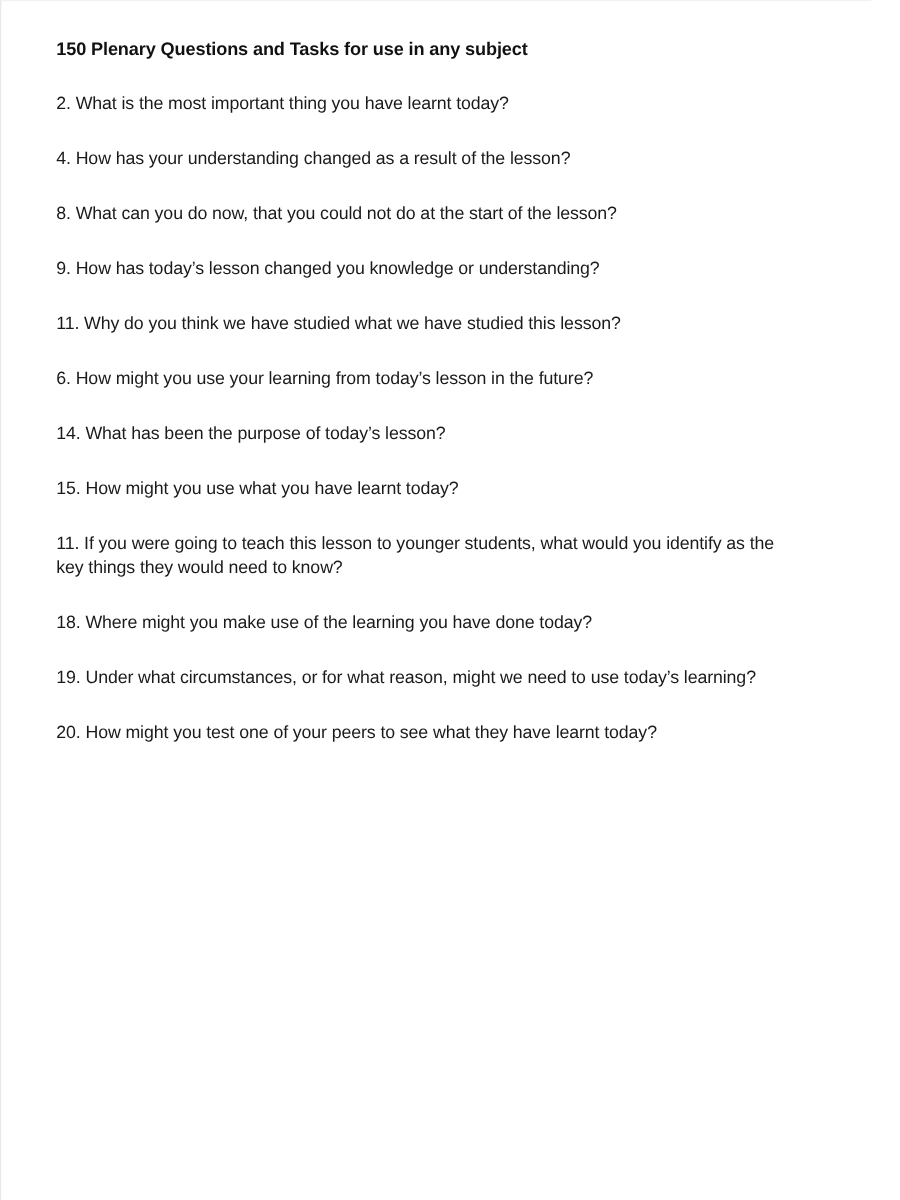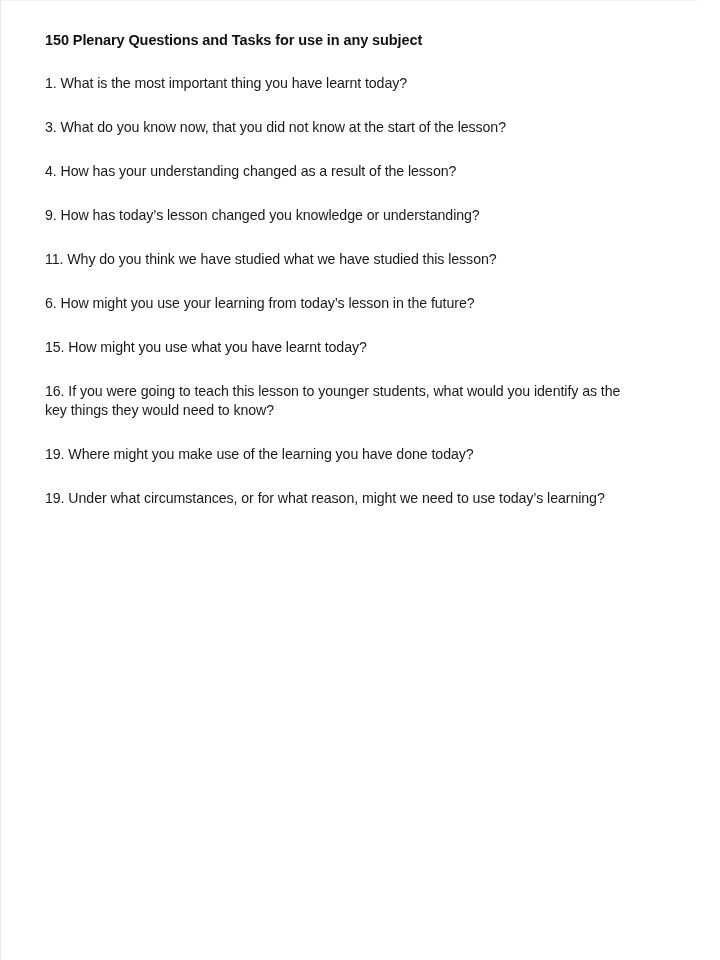--- a/index.html
+++ b/index.html
@@ -47,25 +47,27 @@
   }
 </style>
 </head>
 <body>
 
 <div class="page">
 
   <h1 class="doc-title">150 Plenary Questions and Tasks for use in any subject</h1>
 
   <div class="q-list">
-      <p class="q-item">1. What is the most important thing you have learnt today?</p>
-      <p class="q-item">3. What do you know now, that you did not know at the start of the lesson?</p>
+      <p class="q-item">2. What is the most important thing you have learnt today?</p>
       <p class="q-item">4. How has your understanding changed as a result of the lesson?</p>
+      <p class="q-item">8. What can you do now, that you could not do at the start of the lesson?</p>
       <p class="q-item">9. How has today’s lesson changed you knowledge or understanding?</p>
       <p class="q-item">11. Why do you think we have studied what we have studied this lesson?</p>
       <p class="q-item">6. How might you use your learning from today’s lesson in the future?</p>
+      <p class="q-item">14. What has been the purpose of today’s lesson?</p>
       <p class="q-item">15. How might you use what you have learnt today?</p>
-      <p class="q-item">16. If you were going to teach this lesson to younger students, what would you identify as the key things they would need to know?</p>
-      <p class="q-item">19. Where might you make use of the learning you have done today?</p>
+      <p class="q-item">11. If you were going to teach this lesson to younger students, what would you identify as the key things they would need to know?</p>
+      <p class="q-item">18. Where might you make use of the learning you have done today?</p>
       <p class="q-item">19. Under what circumstances, or for what reason, might we need to use today’s learning?</p>
+      <p class="q-item">20. How might you test one of your peers to see what they have learnt today?</p>
     </div>
 
 </div>
 
 </body></html>

